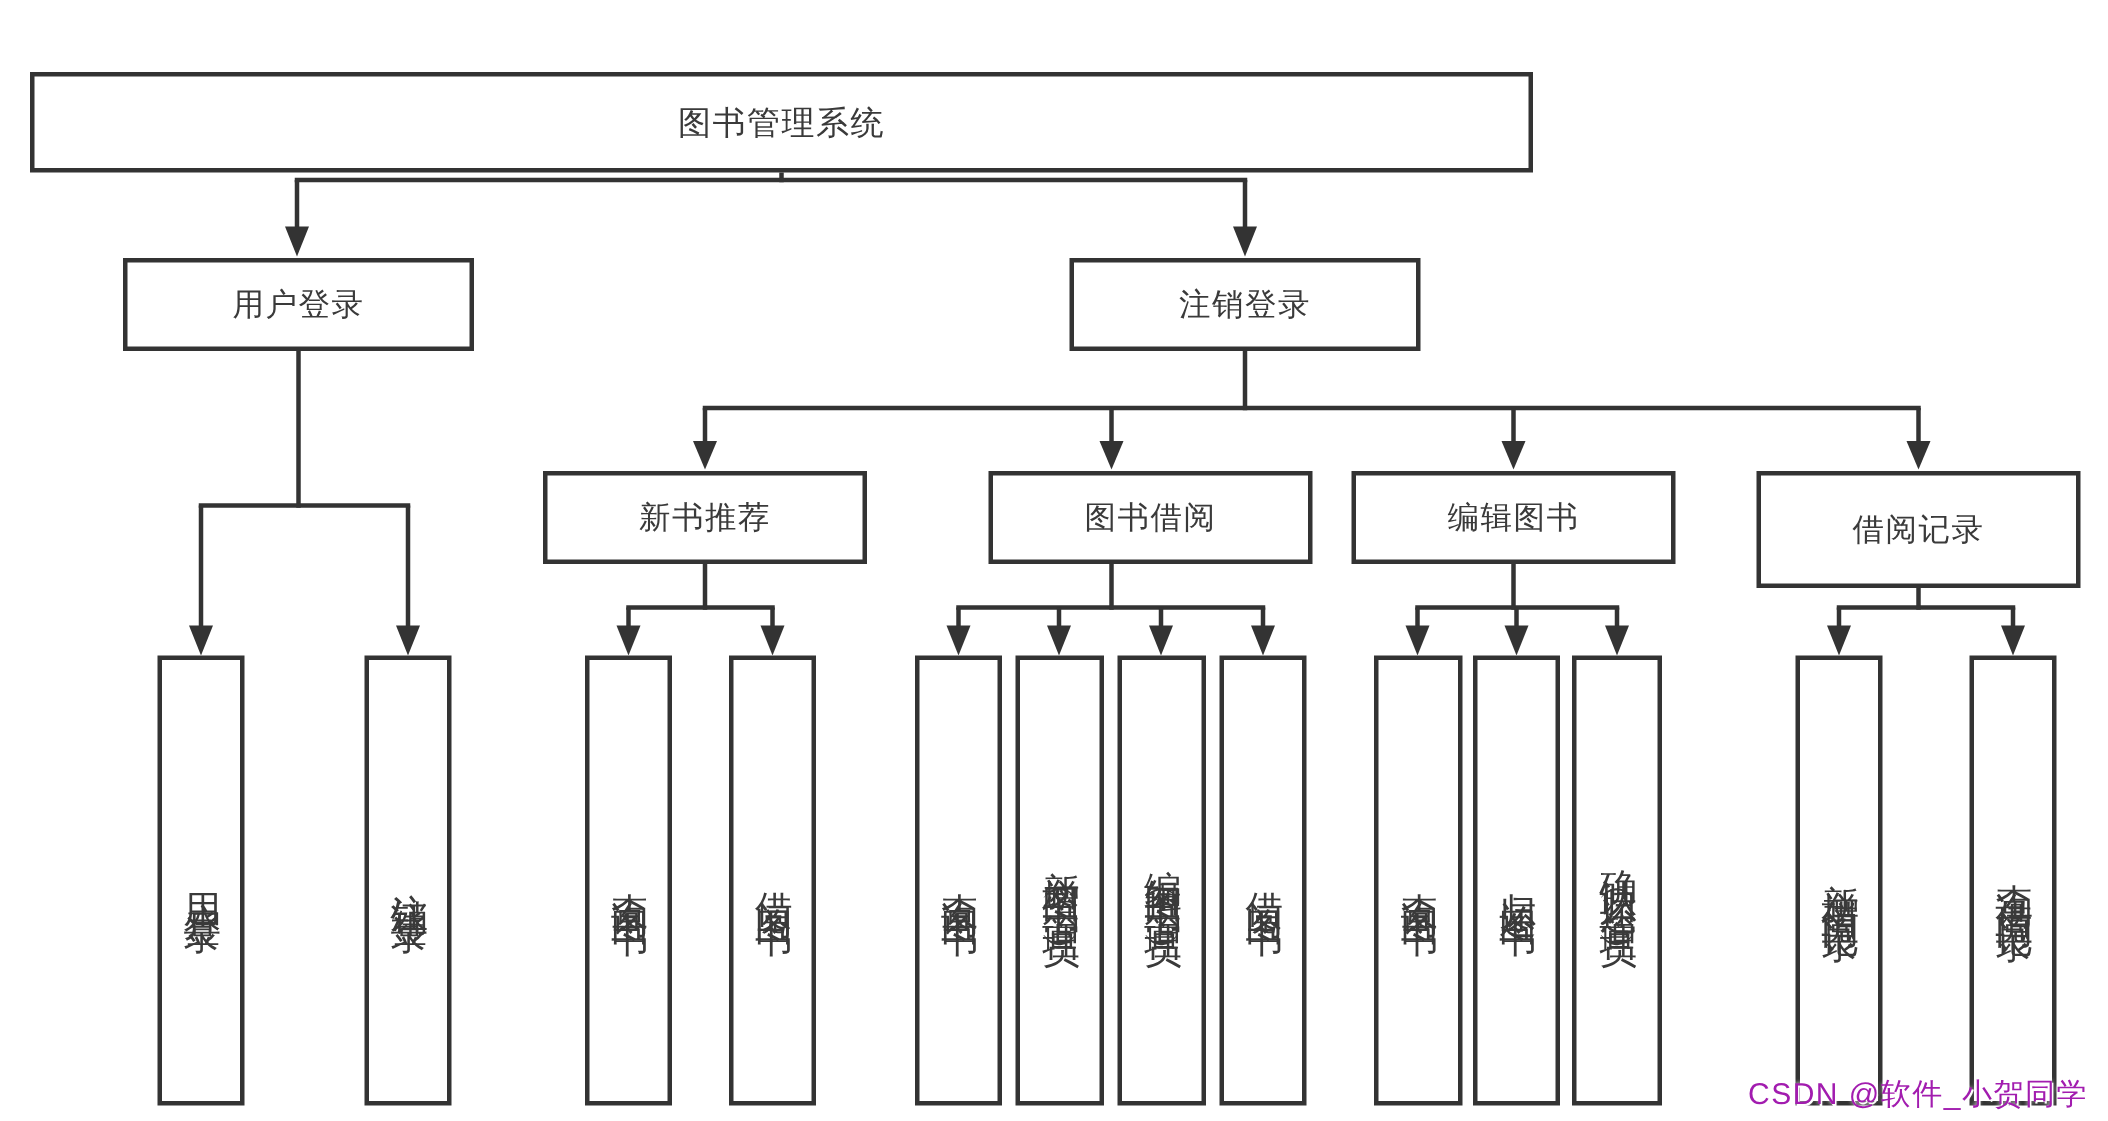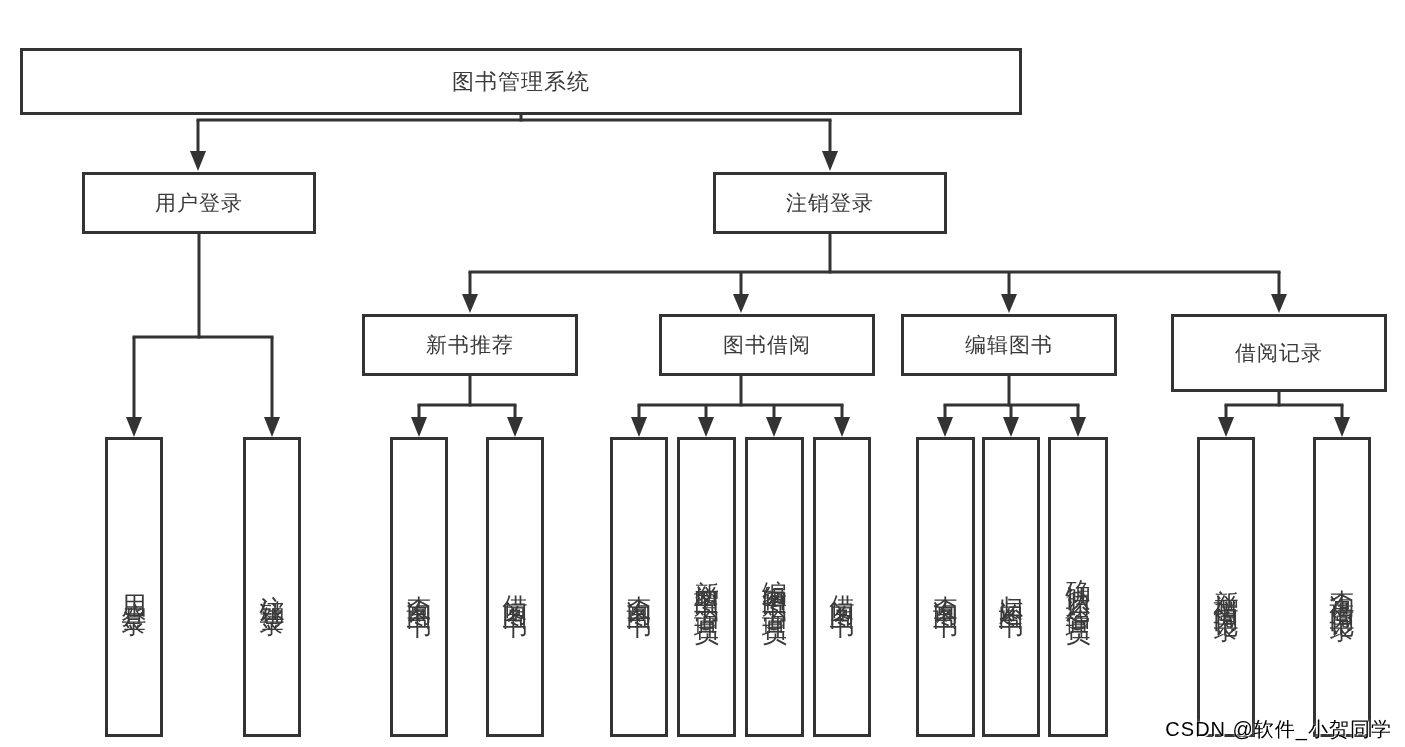--- a/index.html
+++ b/index.html
@@ -40,21 +40,21 @@
     position:absolute;
     left:0;top:0;
   }
   svg.connectors line{stroke:#333333;stroke-width:3;}
   svg.connectors polygon{fill:#333333;}
   .watermark{
     position:absolute;
     right:13px;
     bottom:4px;
     font-size:20px;
-    color:#000000;
+    color:#a21caf;
     letter-spacing:1px;
     text-shadow:1px 1px 0 #ffffff, 0 0 3px #ffffff;
     white-space:nowrap;
   }
 </style>
 </head>
 <body>
 
 <div id="canvas">
 

